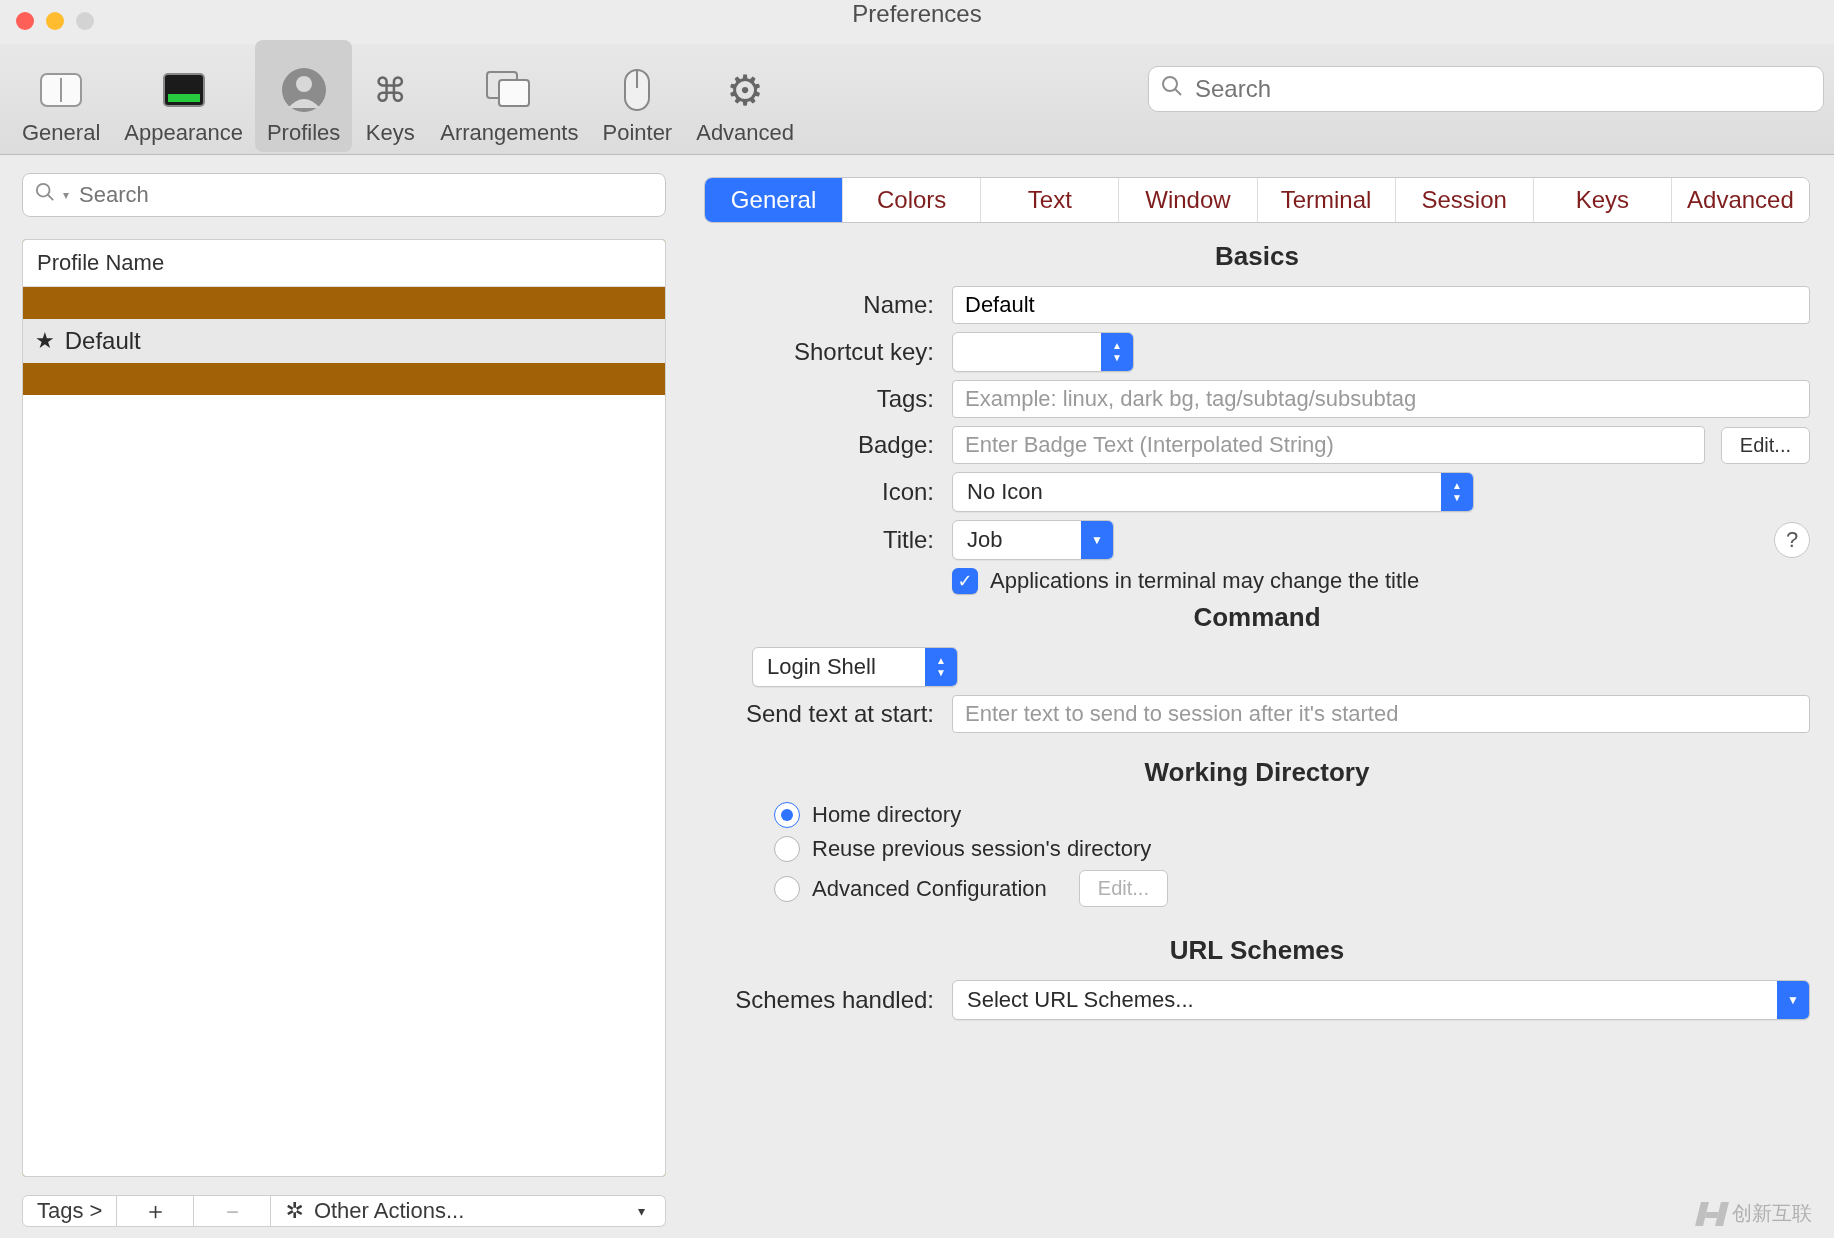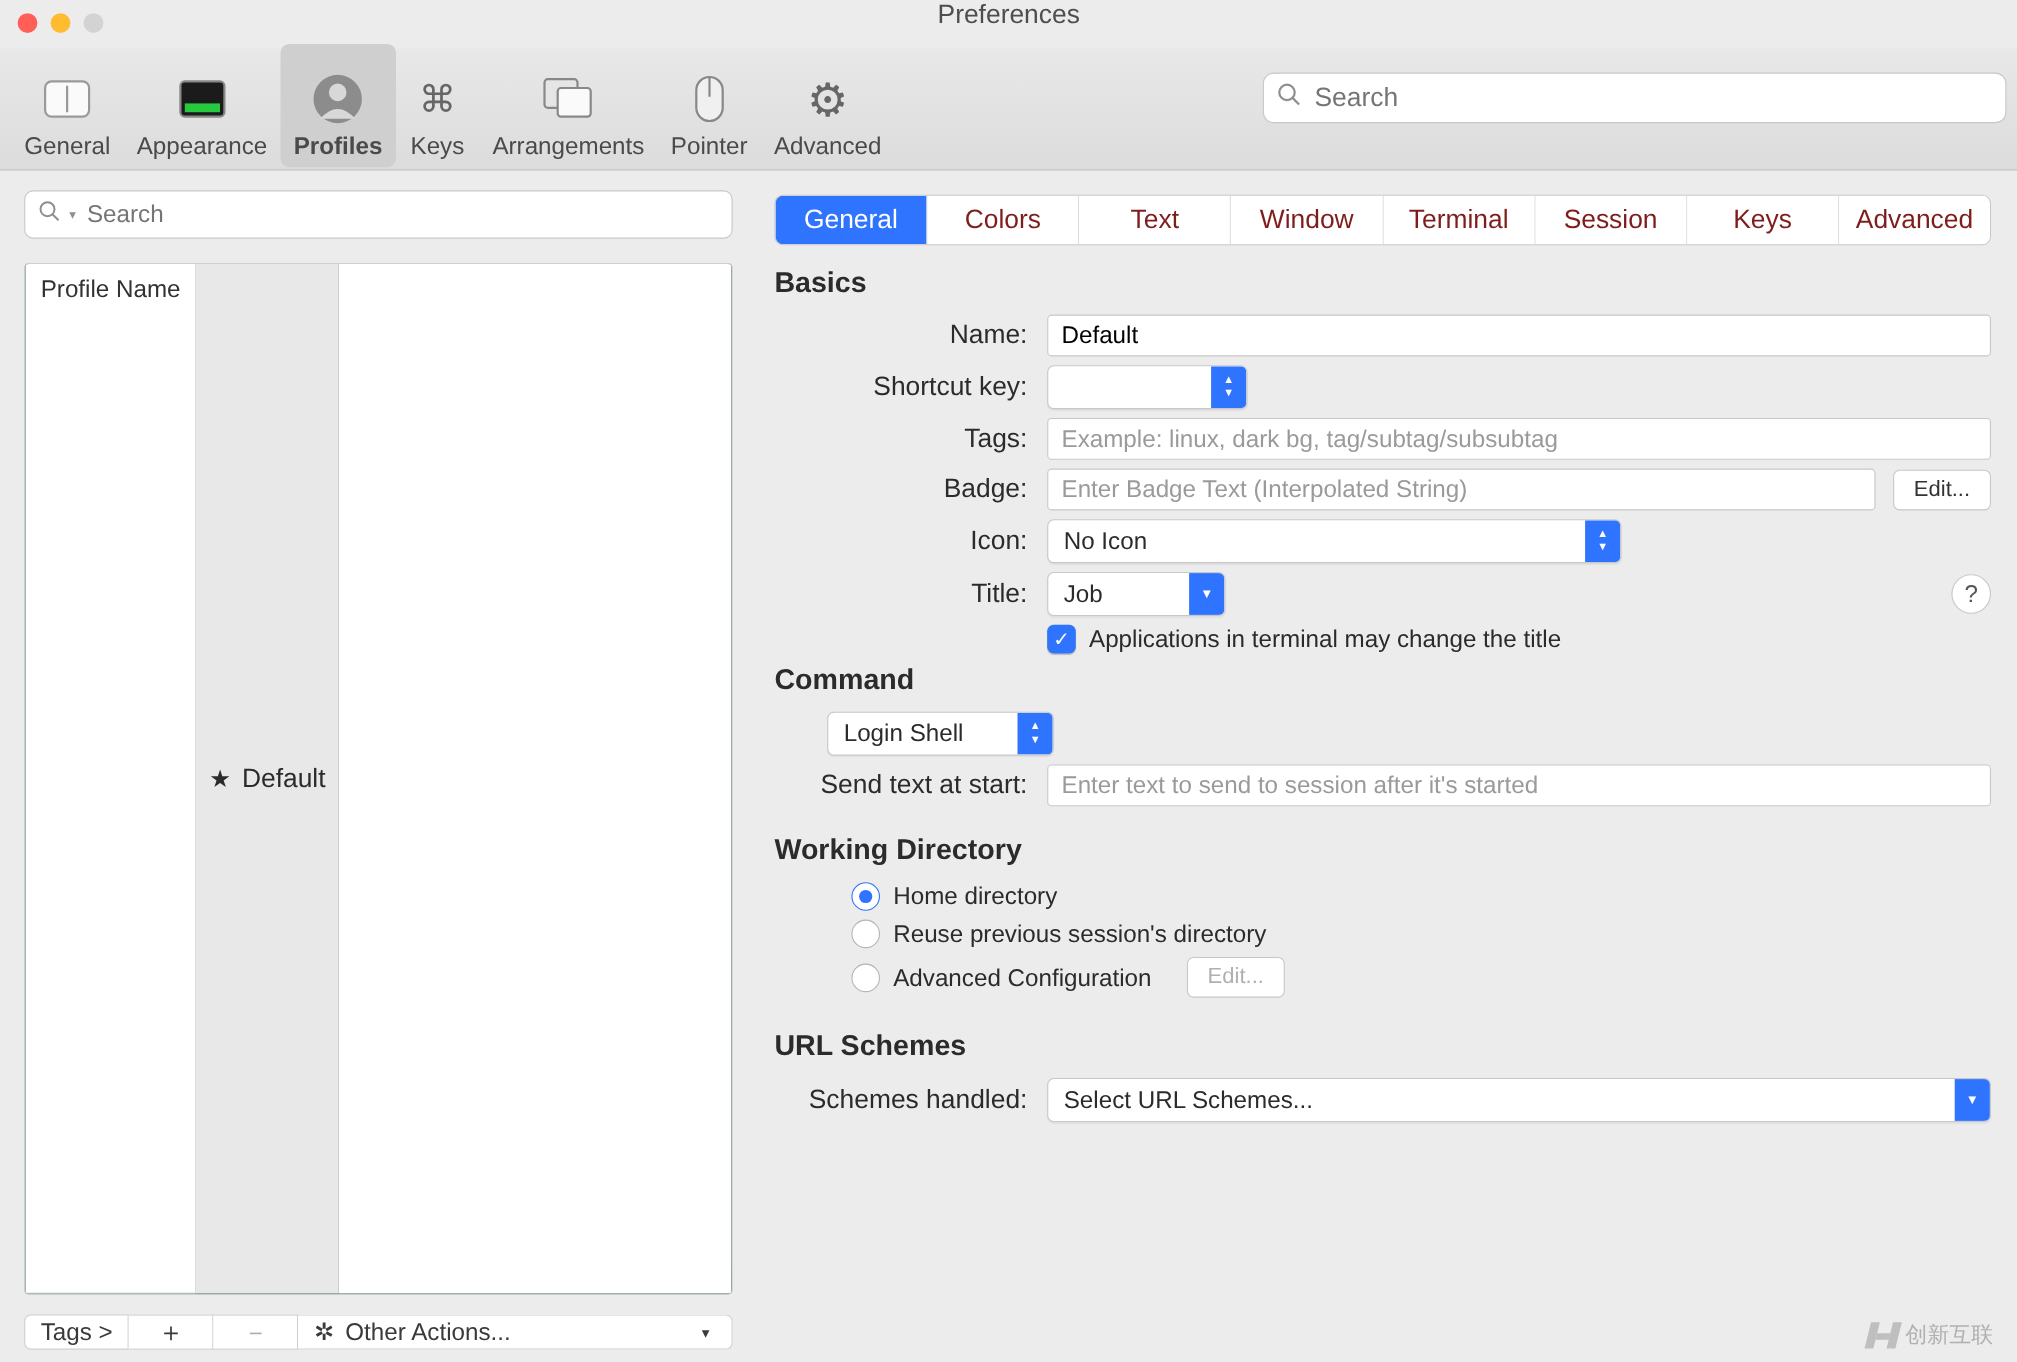--- a/index.html
+++ b/index.html
@@ -57,21 +57,20 @@
     justify-content: flex-end;
     gap: 4px;
     padding: 6px 12px 6px 12px;
     border-radius: 8px;
     color: #4a4a4a;
     font-size: 22px;
     height: 100px;
   }
   .tb-item.selected {
     background: #cfcfcf;
-    font-weight: bold;
   }
   .tb-icon {
     width: 52px; height: 52px;
     display: flex; align-items: center; justify-content: center;
     font-size: 42px;
   }
   .tb-spacer { flex: 1; }
   .tb-search {
     align-self: center;
     margin-bottom: 18px;
@@ -121,24 +120,24 @@
     padding: 0 12px; gap: 8px;
     color: #8e8e8e;
     font-size: 22px;
     margin-bottom: 22px;
   }
   .profile-search input { border: none; outline: none; flex: 1; font-size: 22px; background: transparent; }
 
   .profile-table {
     flex: 1;
     border: 1px solid #cfcfcf;
-    background: #14532d;
+    background: #a16207;
     border-radius: 4px;
     overflow: hidden;
-    display: flex; flex-direction: row;
+    display: flex; flex-direction: column; gap: 32px;
   }
   .profile-header {
     background: #fff;
     border-bottom: 1px solid #dcdcdc;
     padding: 10px 14px;
     font-size: 22px;
     color: #323232;
     display: flex;
   }
   .profile-header .col {
@@ -195,20 +194,21 @@
     background: #2f74ff;
     color: #fff;
   }
 
   
   .section-title {
     font-weight: 700;
     font-size: 26px;
     color: #2b2b2b;
     margin: 6px 0 14px 0;
+    text-align: center;
   }
   .row {
     display: flex;
     align-items: center;
     gap: 18px;
     margin-bottom: 8px;
   }
   .row .label {
     width: 230px;
     text-align: right;

